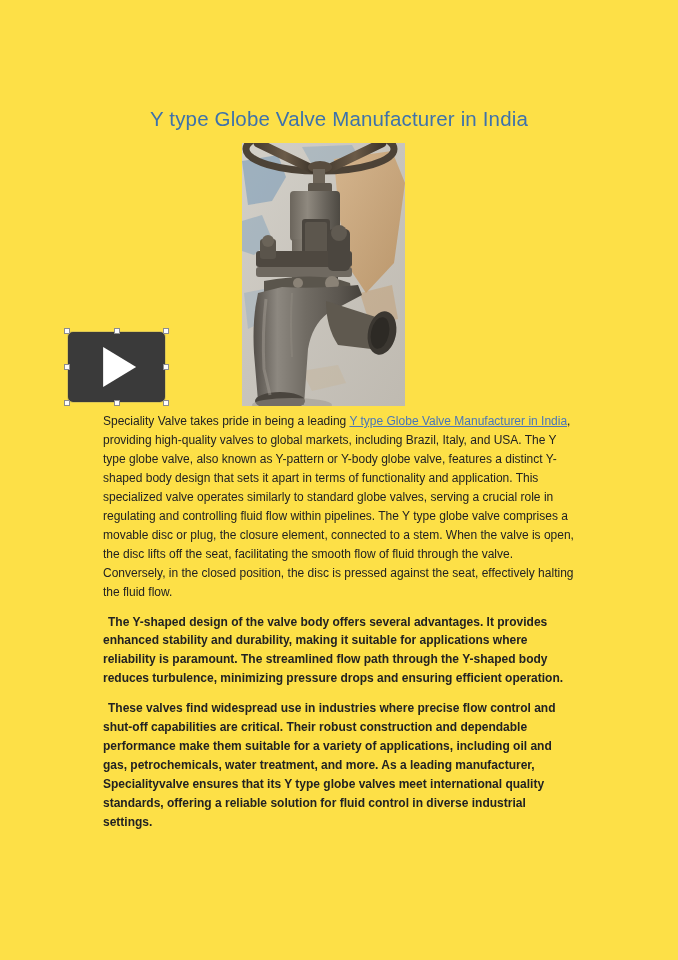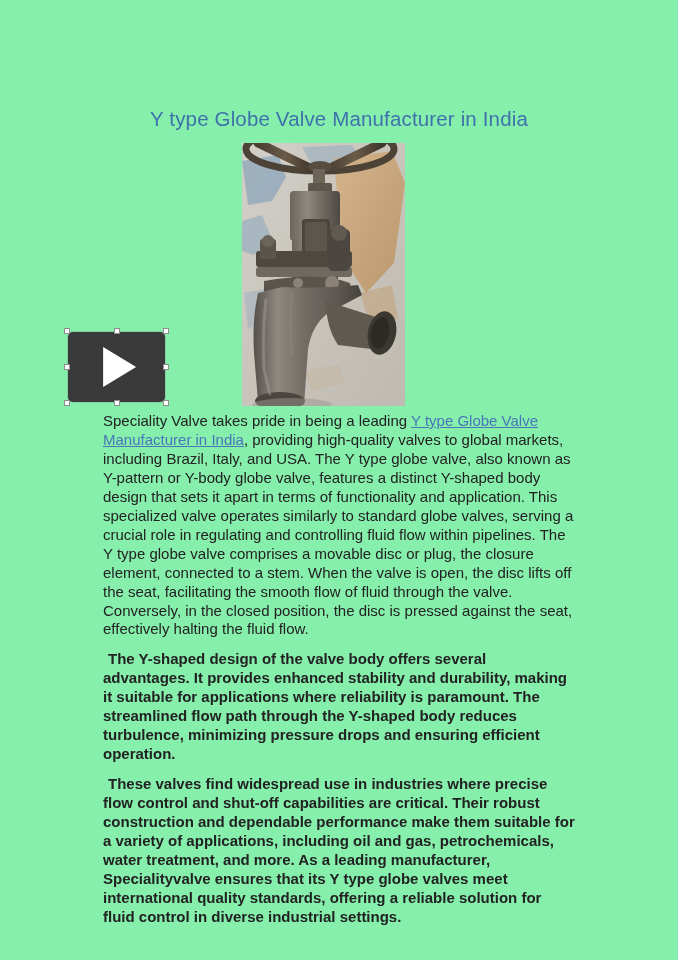--- a/index.html
+++ b/index.html
@@ -12,21 +12,21 @@
     height: 960px;
     position: relative;
     font-family: "Liberation Sans", sans-serif;
     -webkit-font-smoothing: antialiased;
     overflow: hidden;
   }
 
   .page {
     position: absolute;
     inset: 0;
-    background: #86efac;
+    background: #fde047;
     padding-left: 12px;
   }
 
   
   .doc-title {
     position: absolute;
     left: 0;
     right: 0;
     top: 93px;
     text-align: center;
@@ -87,21 +87,21 @@
   .sel-handle.bm { left: calc(50% - 3px); bottom: -4px; }
   .sel-handle.ml { left: -4px;  top: calc(50% - 3px); }
   .sel-handle.mr { right: -4px; top: calc(50% - 3px); }
 
   
   .body-copy {
     position: absolute;
     left: 103px;
     top: 412px;
     width: 472px;
-    font-size: 15px;
+    font-size: 12px;
     line-height: 18.95px;
     color: #222222;
     text-align: left;
   }
   .body-copy p {
     margin: 0 0 11px 0;
   }
   .body-copy p.indent {
     text-indent: 5px;
     font-weight: bold;

